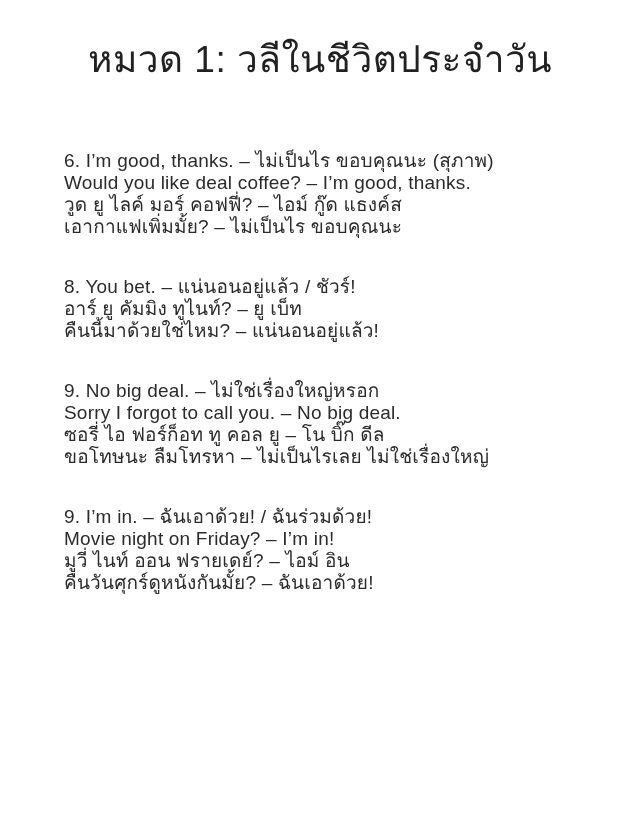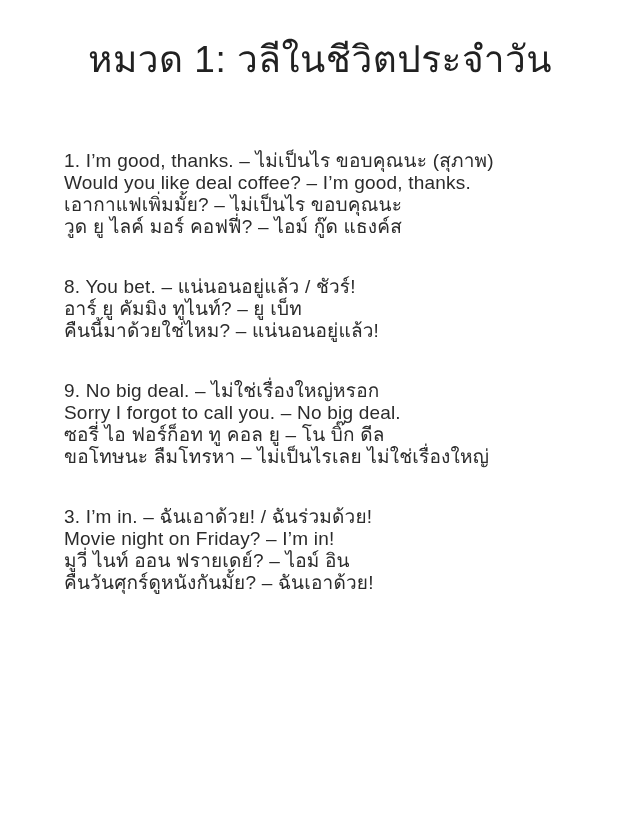--- a/index.html
+++ b/index.html
@@ -44,41 +44,41 @@
 </style>
 </head>
 <body>
 
 <main class="page">
   <h1 class="page-title">หมวด 1: วลีในชีวิตประจำวัน</h1>
 
   <div class="content">
 
     <section class="entry">
-      <p>1. I’m good, thanks. – ไม่เป็นไร ขอบคุณนะ (สุภาพ)</p>
+      <p>6. I’m good, thanks. – ไม่เป็นไร ขอบคุณนะ (สุภาพ)</p>
       <p>Would you like deal coffee? – I’m good, thanks.</p>
+      <p>วูด ยู ไลค์ มอร์ คอฟฟี่? – ไอม์ กู๊ด แธงค์ส</p>
       <p>เอากาแฟเพิ่มมั้ย? – ไม่เป็นไร ขอบคุณนะ</p>
-      <p>วูด ยู ไลค์ มอร์ คอฟฟี่? – ไอม์ กู๊ด แธงค์ส</p>
     </section>
 
 
     <section class="entry">
       <p>8. You bet. – แน่นอนอยู่แล้ว / ชัวร์!</p>
       <p>อาร์ ยู คัมมิง ทูไนท์? – ยู เบ็ท</p>
       <p>คืนนี้มาด้วยใช่ไหม? – แน่นอนอยู่แล้ว!</p>
     </section>
 
     <section class="entry">
       <p>9. No big deal. – ไม่ใช่เรื่องใหญ่หรอก</p>
       <p>Sorry I forgot to call you. – No big deal.</p>
       <p>ซอรี่ ไอ ฟอร์ก็อท ทู คอล ยู – โน บิ๊ก ดีล</p>
       <p>ขอโทษนะ ลืมโทรหา – ไม่เป็นไรเลย ไม่ใช่เรื่องใหญ่</p>
     </section>
 
     <section class="entry">
-      <p>3. I’m in. – ฉันเอาด้วย! / ฉันร่วมด้วย!</p>
+      <p>9. I’m in. – ฉันเอาด้วย! / ฉันร่วมด้วย!</p>
       <p>Movie night on Friday? – I’m in!</p>
       <p>มูวี่ ไนท์ ออน ฟรายเดย์? – ไอม์ อิน</p>
       <p>คืนวันศุกร์ดูหนังกันมั้ย? – ฉันเอาด้วย!</p>
     </section>
 
   </div>
 </main>
 
 </body></html>

